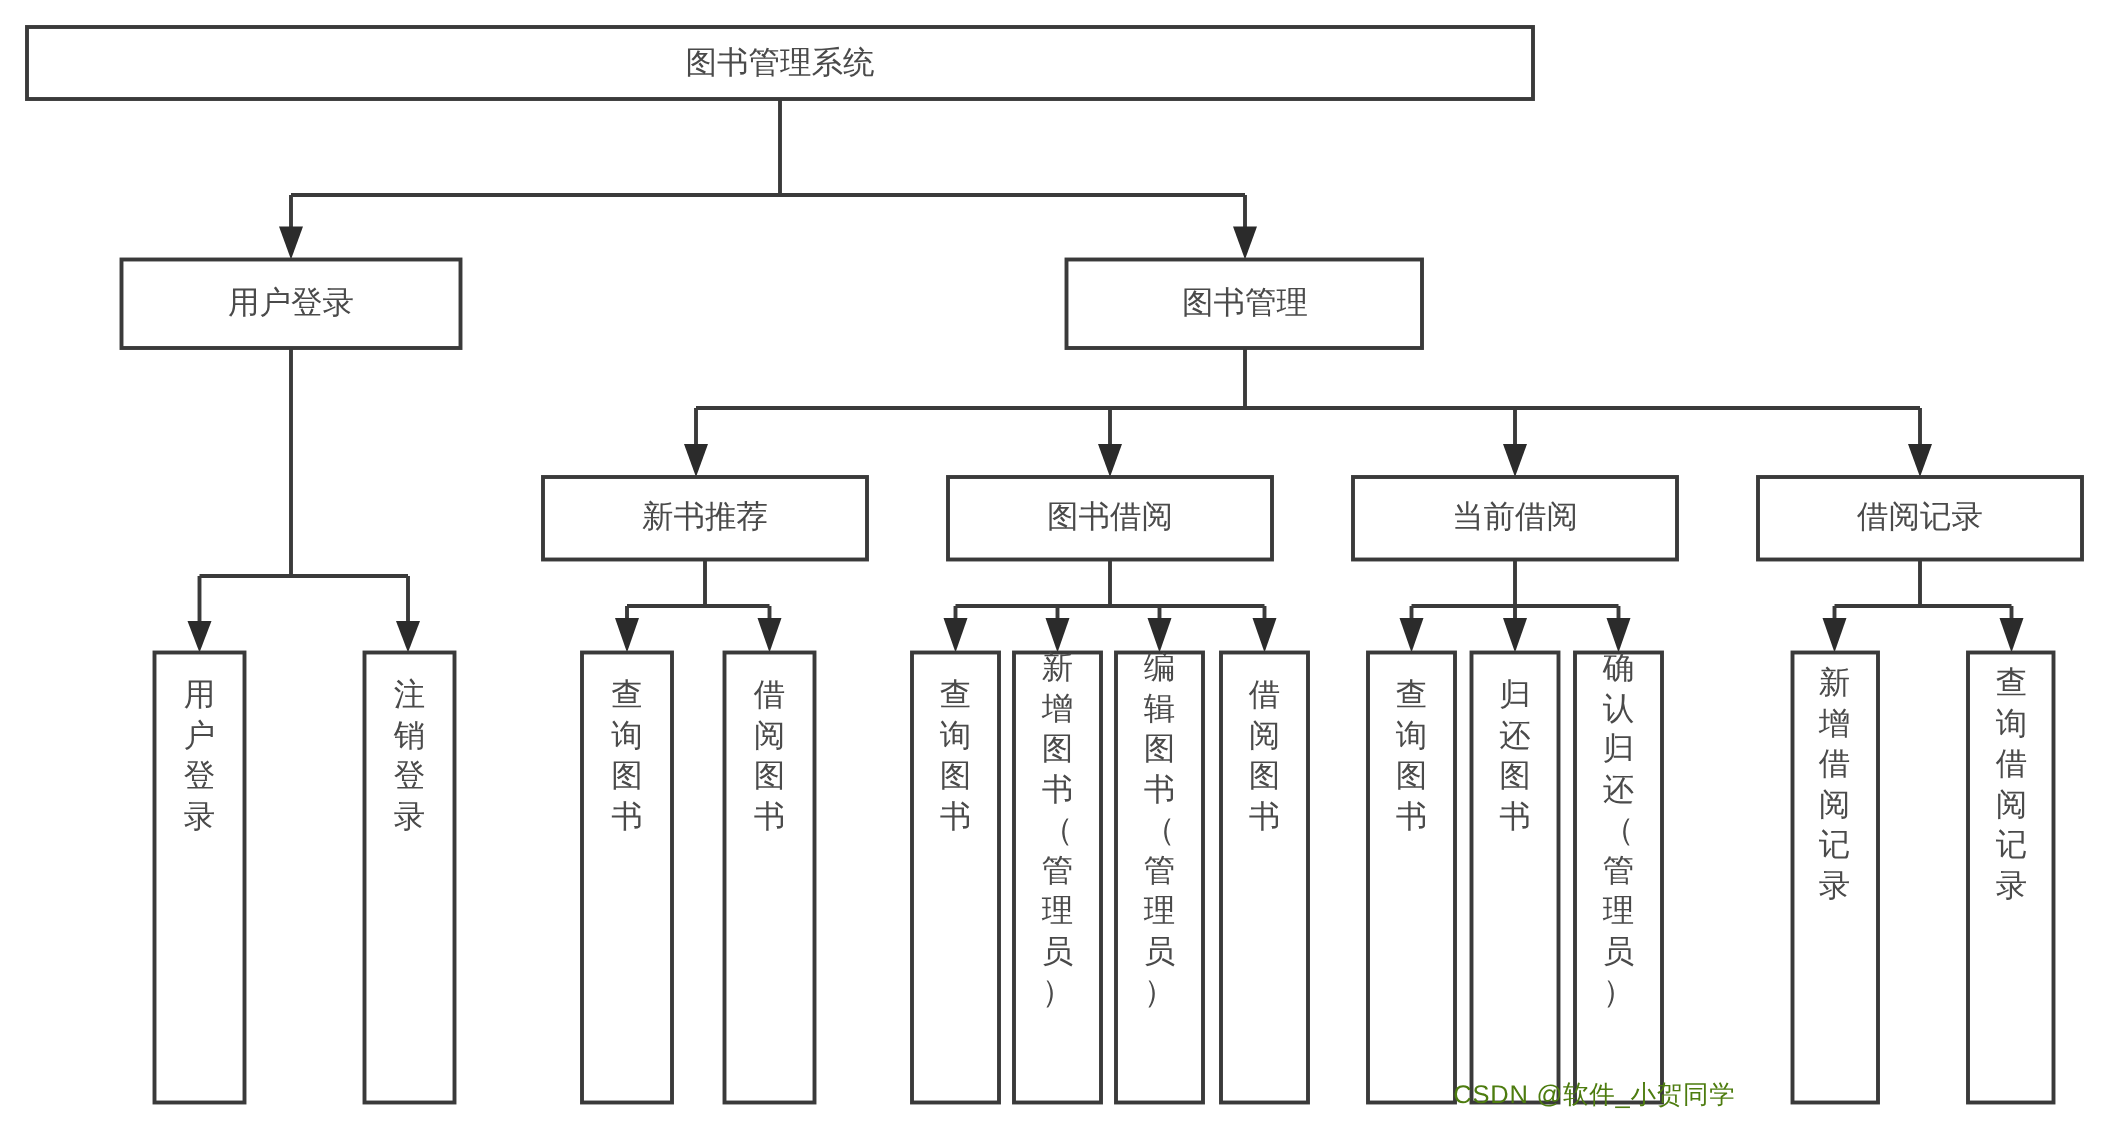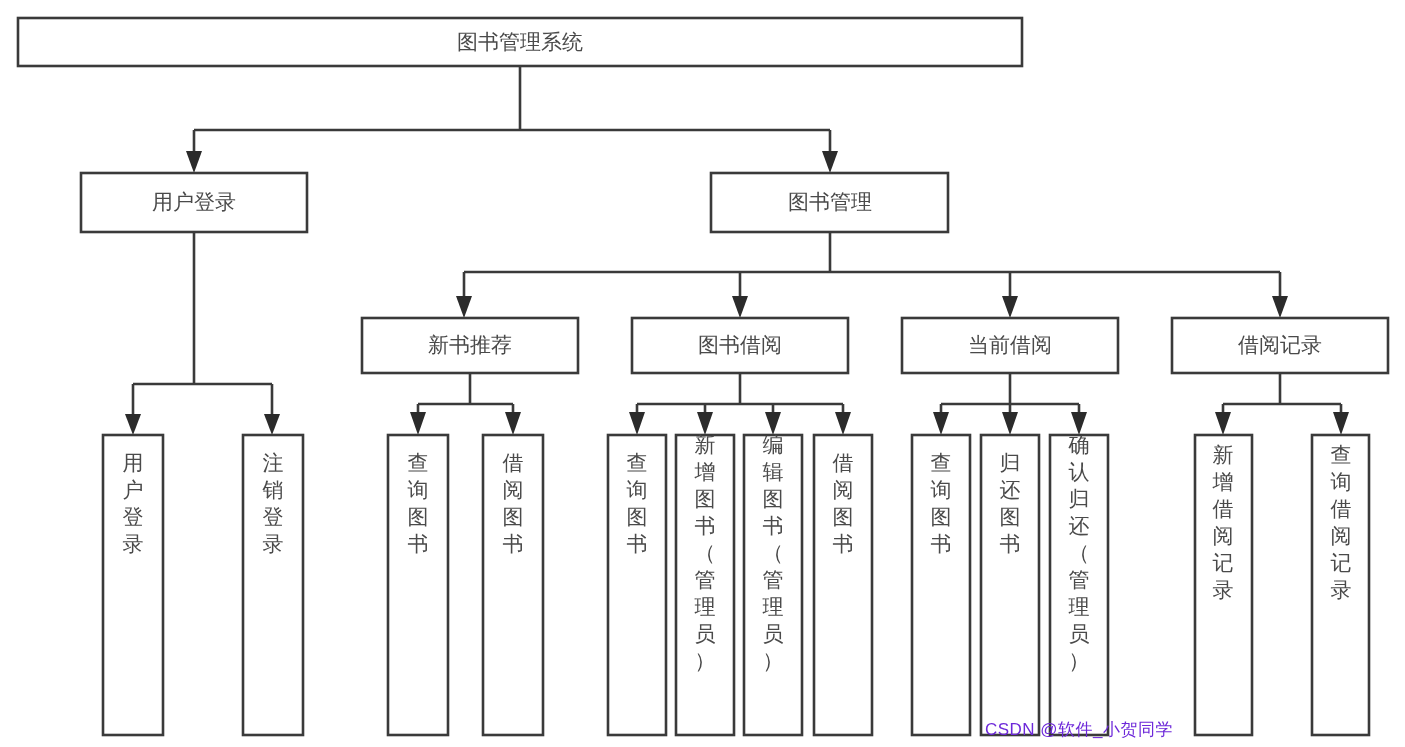--- a/index.html
+++ b/index.html
@@ -50,25 +50,25 @@
     dominant-baseline: middle;
   }
   .node-label-vertical {
     fill: #4a4a4a;
     font-family: "Liberation Sans", "DejaVu Sans", sans-serif;
     font-size: 21px;
     text-anchor: middle;
   }
   .watermark {
     position: absolute;
-    right: 8px;
+    right: 24px;
     bottom: 6px;
     font-family: "Liberation Sans", "DejaVu Sans", sans-serif;
     font-size: 17px;
-    color: #6d28d9;
+    color: #4d7c0f;
     letter-spacing: 0.5px;
     white-space: nowrap;
     user-select: none;
   }
 </style>
 </head>
 <body>
 
 <div id="diagram-root">
 

